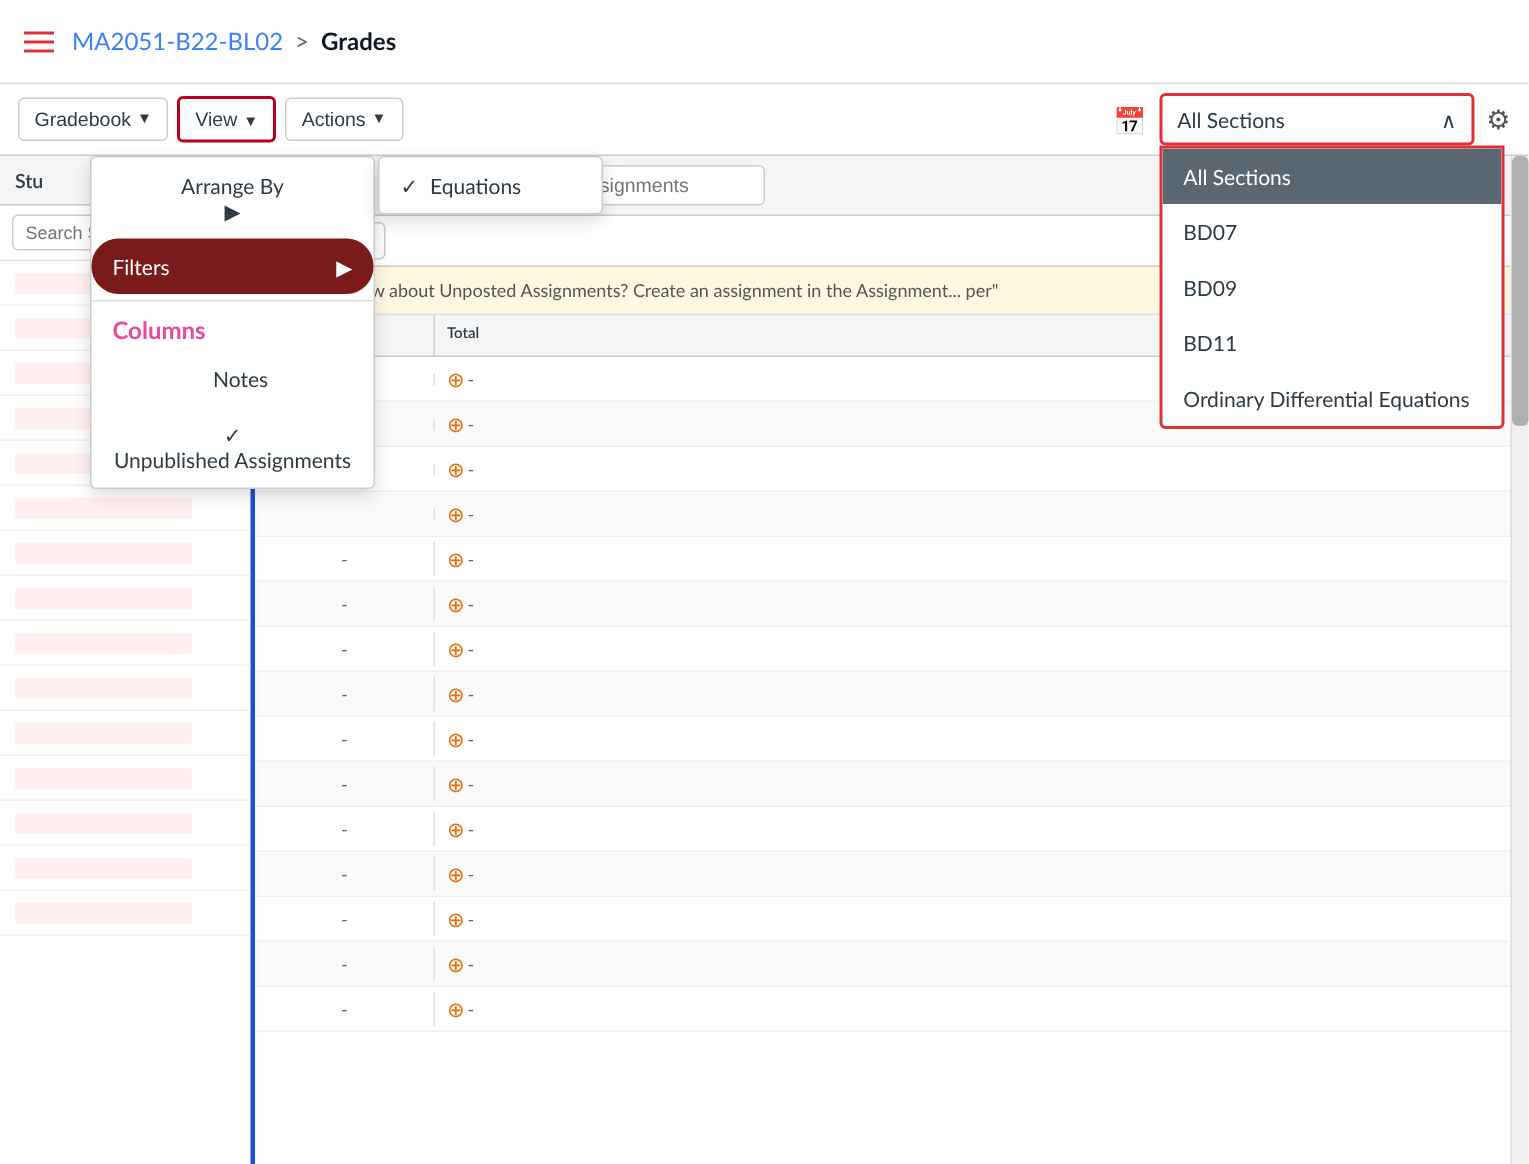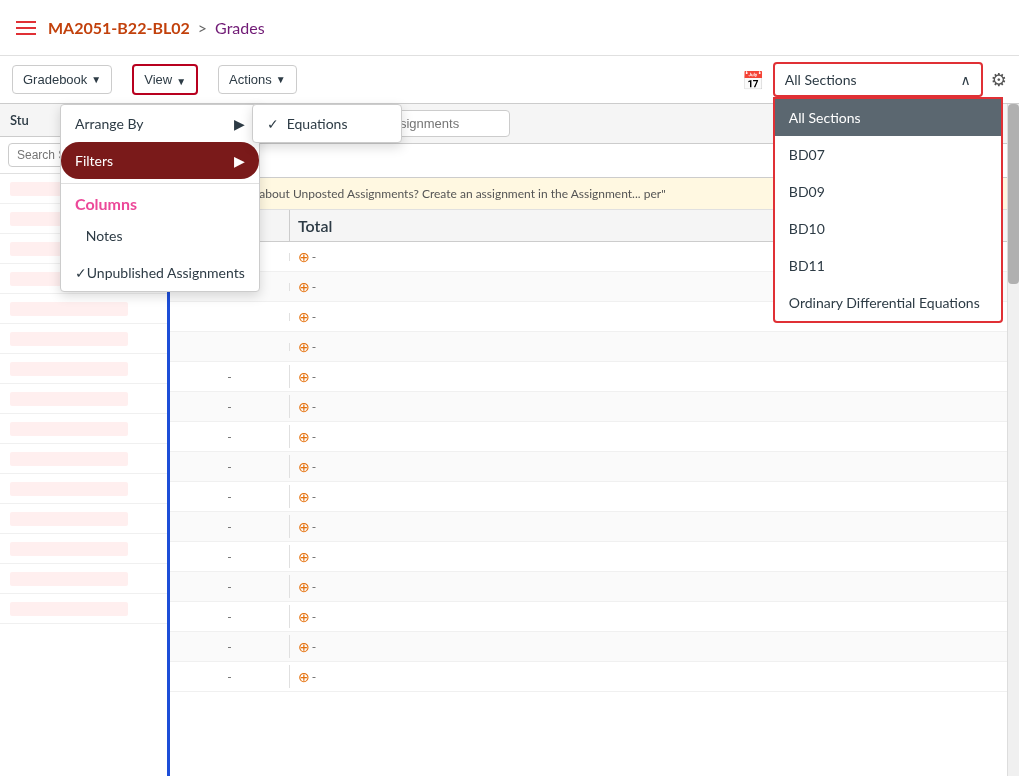--- a/index.html
+++ b/index.html
@@ -6,28 +6,28 @@
     body { font-family: 'Lato', Arial, sans-serif; font-size: 14px; background: #fff; color: #2d3b45; width: 1019px; height: 776px; overflow: hidden; }
 
     
     .top-bar {
       display: flex; align-items: center; height: 56px;
       border-bottom: 1px solid #e0e0e0; padding: 0 16px; gap: 12px;
     }
     .hamburger { display: flex; flex-direction: column; gap: 4px; cursor: pointer; }
     .hamburger span { display: block; width: 20px; height: 2px; background: #e03035; }
     .breadcrumb { display: flex; align-items: center; gap: 8px; font-size: 16px; }
-    .breadcrumb-course { color: #c2410c; font-weight: 700; }
+    .breadcrumb-course { color: #3b82f6; font-weight: 400; }
     .breadcrumb-sep { color: #666; }
-    .breadcrumb-page { color: #701a75; font-weight: 400; }
+    .breadcrumb-page { color: #0f172a; font-weight: 700; }
 
     
     .toolbar {
       display: flex; align-items: center; height: 48px;
-      border-bottom: 1px solid #ccc; padding: 0 12px; gap: 20px; position: relative;
+      border-bottom: 1px solid #ccc; padding: 0 12px; gap: 6px; position: relative;
     }
     .toolbar-btn {
       display: flex; align-items: center; gap: 4px; padding: 6px 10px;
       border: 1px solid #ccc; border-radius: 4px; cursor: pointer; background: #fff;
       font-size: 13px; color: #2d3b45;
     }
     .toolbar-btn.active { border-color: #b8001f; border-width: 2px; align-items: flex-end; }
     .toolbar-btn .caret { font-size: 10px; }
     .toolbar-right { margin-left: auto; display: flex; align-items: center; gap: 8px; }
     .gear-btn { background: none; border: none; cursor: pointer; font-size: 18px; color: #555; }
@@ -94,42 +94,42 @@
     .notice-bar {
       padding: 8px 12px; background: #fff8e1; font-size: 12px; color: #555;
       border-bottom: 1px solid #e0e0e0;
     }
 
     
     .columns-row {
       display: flex; border-bottom: 1px solid #ccc; background: #f5f5f5;
     }
     .col-pts { width: 120px; min-width: 120px; border-right: 1px solid #ccc; padding: 6px 8px; font-size: 12px; font-weight: 600; }
-    .col-total { width: 100px; min-width: 100px; padding: 6px 8px; font-size: 16px; font-weight: 600; }
+    .col-total { width: 100px; min-width: 100px; padding: 6px 8px; font-size: 10px; font-weight: 600; }
 
     
     .grade-rows { overflow-y: auto; flex: 1; }
     .grade-row {
       display: flex; height: 30px; border-bottom: 1px solid #f0f0f0; align-items: center;
     }
     .grade-row:nth-child(even) { background: #fafafa; }
     .grade-cell { width: 120px; min-width: 120px; border-right: 1px solid #e0e0e0; padding: 4px 8px; font-size: 12px; text-align: center; }
     .total-cell { width: 100px; min-width: 100px; padding: 4px 8px; font-size: 12px; text-align: center; display: flex; align-items: center; gap: 2px; }
     .warning-icon { color: #e5700b; font-size: 14px; }
     .dash { color: #666; }
 
     
     .view-dropdown {
       position: absolute; top: 48px; left: 60px; z-index: 300;
       background: #fff; border: 1px solid #ccc; border-radius: 4px;
       min-width: 190px; box-shadow: 0 4px 12px rgba(0,0,0,0.15);
     }
     .view-dropdown-item {
       display: flex; align-items: center; justify-content: space-between;
-      padding: 10px 14px; cursor: pointer; font-size: 14px; color: #2d3b45;
+      padding: 10px 14px; cursor: pointer; font-size: 14px; color: #2d3b45; flex-direction: column;
     }
     .view-dropdown-item.has-sub { }
     .view-dropdown-divider { border-top: 1px solid #e0e0e0; margin: 4px 0; }
     .view-dropdown-section { padding: 6px 14px 4px; font-weight: 700; font-size: 16px; color: #ec4899; }
 
     
     .filters-item {
       background: #7a1a1a; color: #fff !important;
       display: flex; align-items: center; justify-content: space-between;
       padding: 10px 14px; cursor: pointer; font-size: 14px; border-radius: 18px;
@@ -196,21 +196,20 @@
     <div class="sections-wrapper">
       <div class="sections-select">
         <span>All Sections</span>
         <span>∧</span>
       </div>
       <div class="sections-dropdown">
         <div class="sections-scroll">
           <div class="sections-dropdown-item selected">All Sections</div>
           <div class="sections-dropdown-item">BD07</div>
           <div class="sections-dropdown-item">BD09</div>
-          <div class="sections-dropdown-item">BD10</div>
           <div class="sections-dropdown-item">BD11</div>
           <div class="sections-dropdown-item">Ordinary Differential Equations</div>
         </div>
       </div>
     </div>
     <button class="gear-btn">⚙</button>
   </div>
 
   <div class="view-dropdown">
     <div class="view-dropdown-item has-sub">

